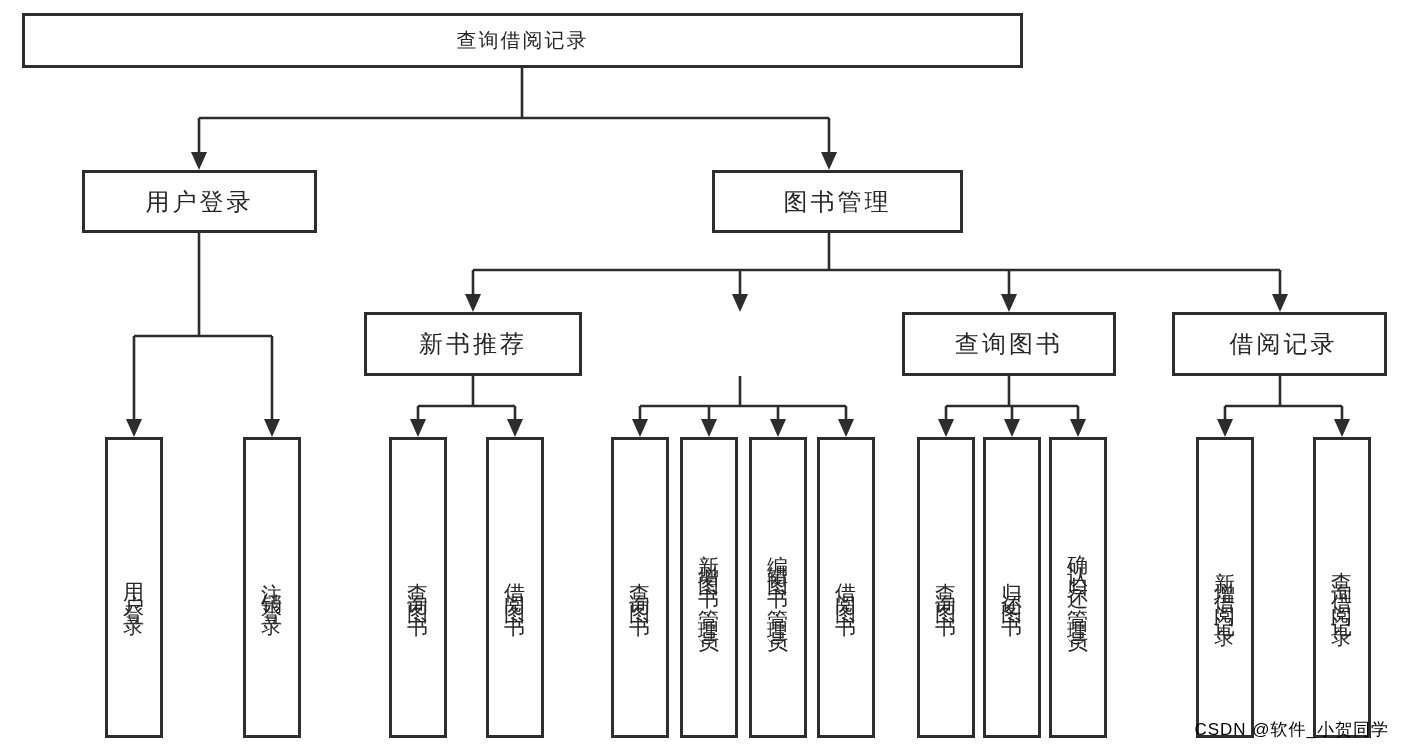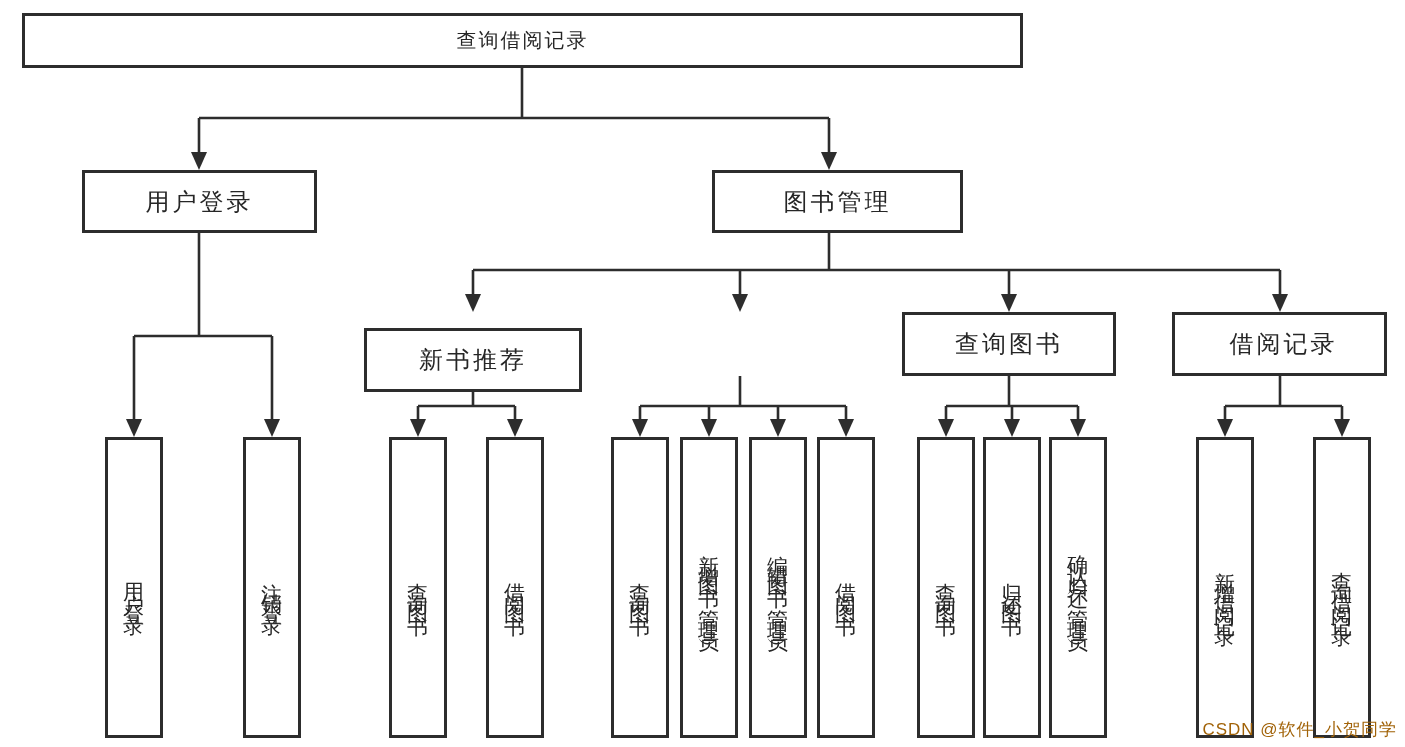--- a/index.html
+++ b/index.html
@@ -48,38 +48,38 @@
     text-orientation: mixed;
     font-size: 21px;
     letter-spacing: 11px;
     line-height: 1;
     white-space: nowrap;
   }
   
   .n-root  { left: 22px;   top: 13px;  width: 1001px; height: 55px; }
   .n-l2a   { left: 82px;   top: 170px; width: 235px;  height: 63px; }
   .n-l2b   { left: 712px;  top: 170px; width: 251px;  height: 63px; }
-  .n-l3a   { left: 364px;  top: 312px; width: 218px;  height: 64px; margin-top: 16px; }
+  .n-l3a   { left: 364px;  top: 312px; width: 218px;  height: 64px; }
   .n-l3b   { left: 632px;  top: 312px; width: 216px;  height: 64px; }
   .n-l3c   { left: 902px;  top: 312px; width: 214px;  height: 64px; }
   .n-l3d   { left: 1172px; top: 312px; width: 215px;  height: 64px; padding-left: 8px; }
   .leaf    { top: 437px; width: 58px; height: 301px; }
   .lf-a1 { left: 105px; }  .lf-a2 { left: 243px; }
   .lf-b1 { left: 389px; }  .lf-b2 { left: 486px; }
   .lf-c1 { left: 611px; }  .lf-c2 { left: 680px; }
   .lf-c3 { left: 749px; }  .lf-c4 { left: 817px; }
   .lf-d1 { left: 917px; }  .lf-d2 { left: 983px; }
   .lf-d3 { left: 1049px; }
   .lf-e1 { left: 1196px; } .lf-e2 { left: 1313px; }
   #watermark {
     position: absolute;
-    right: 8px;
+    right: 16px;
     bottom: 6px;
     font-size: 17px;
-    color: #a16207;
+    color: #000000;
     letter-spacing: 1px;
     white-space: nowrap;
     z-index: 5;
     margin-top: 15px;
   }
 </style>
 </head>
 <body>
 
 <div id="stage">

